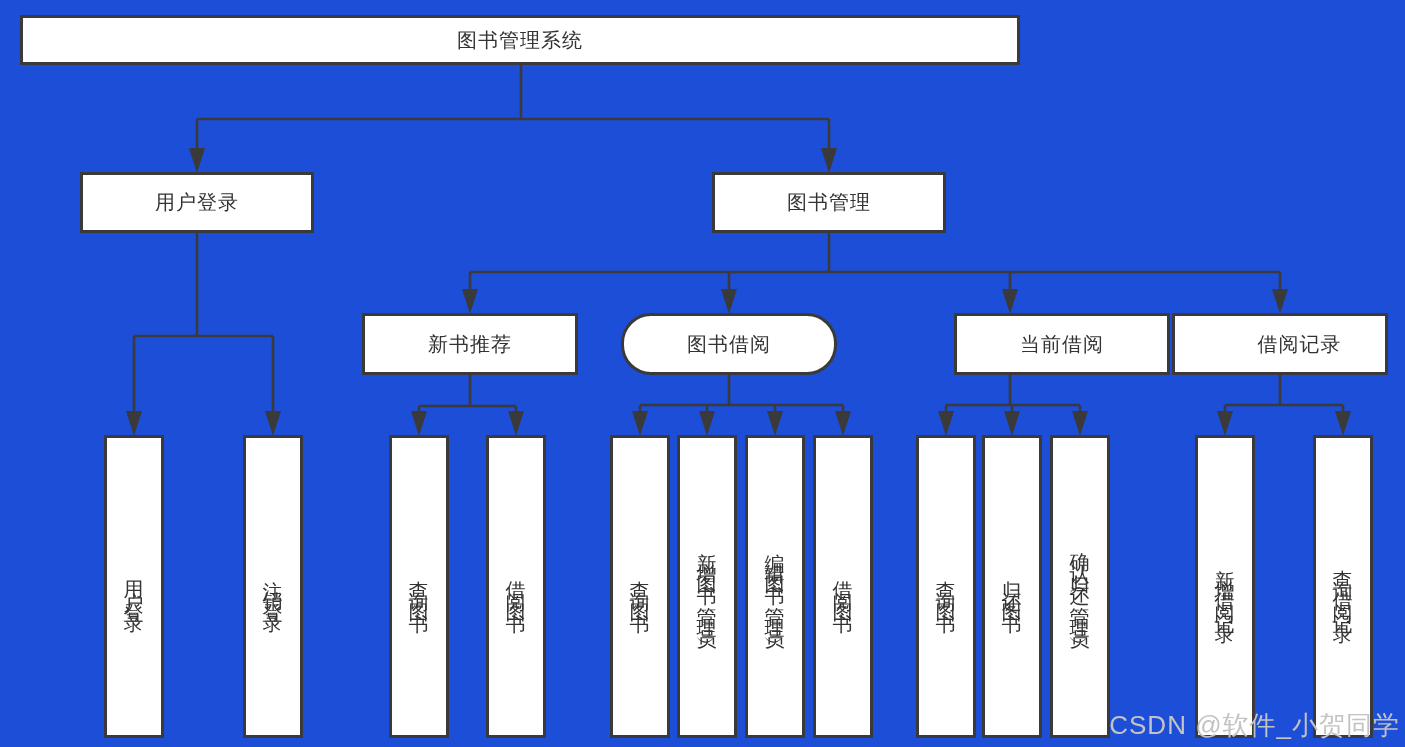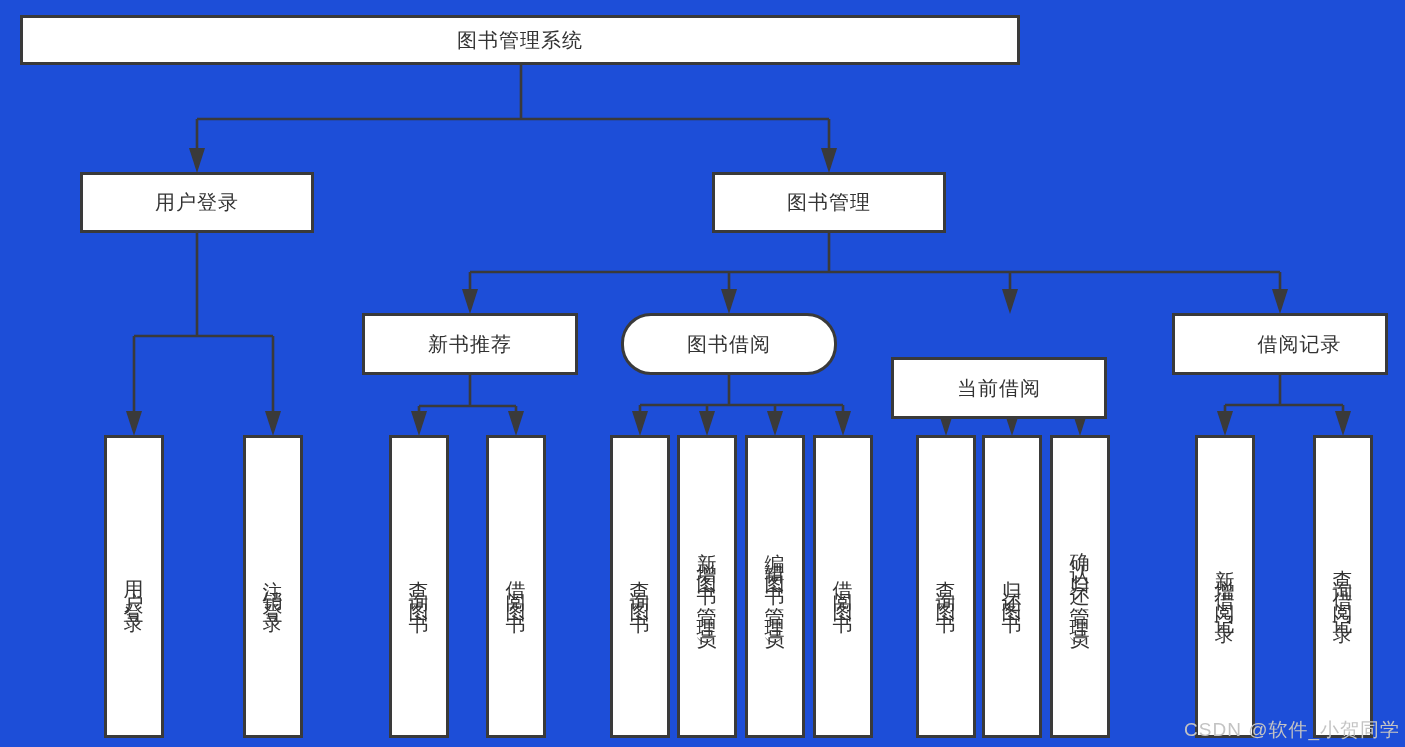--- a/index.html
+++ b/index.html
@@ -33,21 +33,21 @@
     writing-mode: vertical-rl;
     text-orientation: mixed;
     letter-spacing: 11px;
     font-size: 20px;
     line-height: 1;
   }
   .watermark {
     position: absolute;
     right: 5px;
     bottom: 4px;
-    font-size: 19px;
+    font-size: 26px;
     color: #c3c3c3;
     letter-spacing: 1px;
     z-index: 10;
     white-space: nowrap;
   }
 </style>
 </head>
 <body>
 
 <div class="canvas">
@@ -105,21 +105,21 @@
   <div class="node" style="left:362px; top:313px; width:216px; height:62px;">
     <span>新书推荐</span>
   </div>
 
   <div class="node" style="left:712px; top:172px; width:234px; height:61px;">
     <span>图书管理</span>
   </div>
   <div class="node" style="left:621px; top:313px; width:216px; height:62px;border-radius:30px;">
     <span>图书借阅</span>
   </div>
-  <div class="node" style="left:891px; top:313px; width:216px; height:62px;margin-top:44px;">
+  <div class="node" style="left:954px; top:313px; width:216px; height:62px;">
     <span>当前借阅</span>
   </div>
   <div class="node" style="left:1172px; top:313px; width:216px; height:62px;padding-left:39px;">
     <span>借阅记录</span>
   </div>
 
   <div class="node leaf" style="left:104px; top:435px; width:60px; height:303px;">
     <span>用户登录</span>
   </div>
   <div class="node leaf" style="left:243px; top:435px; width:60px; height:303px;">

